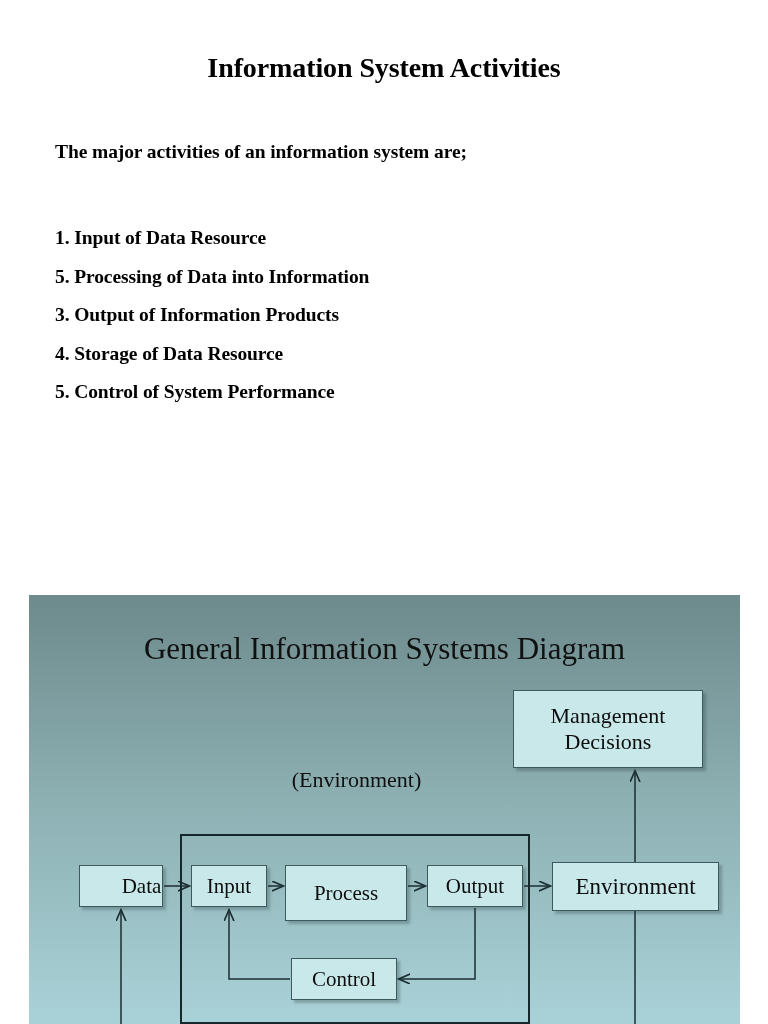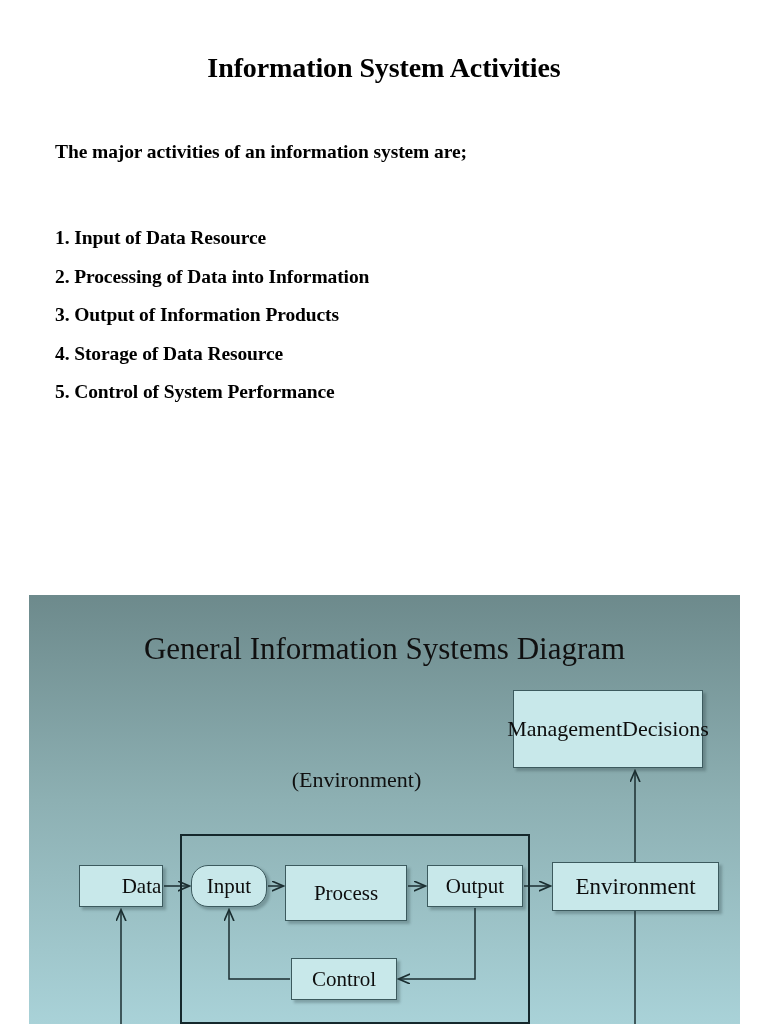--- a/index.html
+++ b/index.html
@@ -85,25 +85,25 @@
     border: 1.4px solid #3c5a5e;
     box-shadow: 2.5px 2.5px 2.5px rgba(40,60,62,0.30);
     display: flex;
     align-items: center;
     justify-content: center;
     font-size: 21px;
     color: #0d0d0d;
     white-space: nowrap;
     line-height: 1.18;
   }
-  .node.two-line { flex-direction: row; font-size: 22px; }
+  .node.two-line { flex-direction: column; font-size: 22px; }
 
   #node-management   { left: 484px; top: 95px;  width: 190px; height: 78px; }
   #node-data         { left: 50px;  top: 270px; width: 84px;  height: 42px; padding-left: 41px; }
-  #node-input        { left: 162px; top: 270px; width: 76px;  height: 42px; border-radius: 17px; }
+  #node-input        { left: 162px; top: 270px; width: 76px;  height: 42px; }
   #node-process      { left: 256px; top: 270px; width: 122px; height: 56px; }
   #node-output       { left: 398px; top: 270px; width: 96px;  height: 42px; }
   #node-information  { left: 523px; top: 267px; width: 167px; height: 49px; font-size: 23px; }
   #node-control      { left: 262px; top: 363px; width: 106px; height: 42px; justify-content: center; }
 
   #system-boundary {
     position: absolute;
     left: 151px; top: 239px;
     width: 350px; height: 190px;
     border: 2.4px solid #15282c;
@@ -121,21 +121,21 @@
 <body>
 
 <div id="slide-text">
 
   <div id="intro-line">The major activities of an information system are;</div>
 
   <div id="page-title">Information System Activities</div>
 
   <div id="activity-list">
     <div class="activity-item">1. Input of Data Resource</div>
-    <div class="activity-item">2. Processing of Data into Information</div>
+    <div class="activity-item">5. Processing of Data into Information</div>
     <div class="activity-item">3. Output of Information Products</div>
     <div class="activity-item">4. Storage of Data Resource</div>
     <div class="activity-item">5. Control of System Performance</div>
   </div>
 
 </div>
 
 <div id="diagram-slide">
 
   <div id="environment-label">(Environment)</div>

